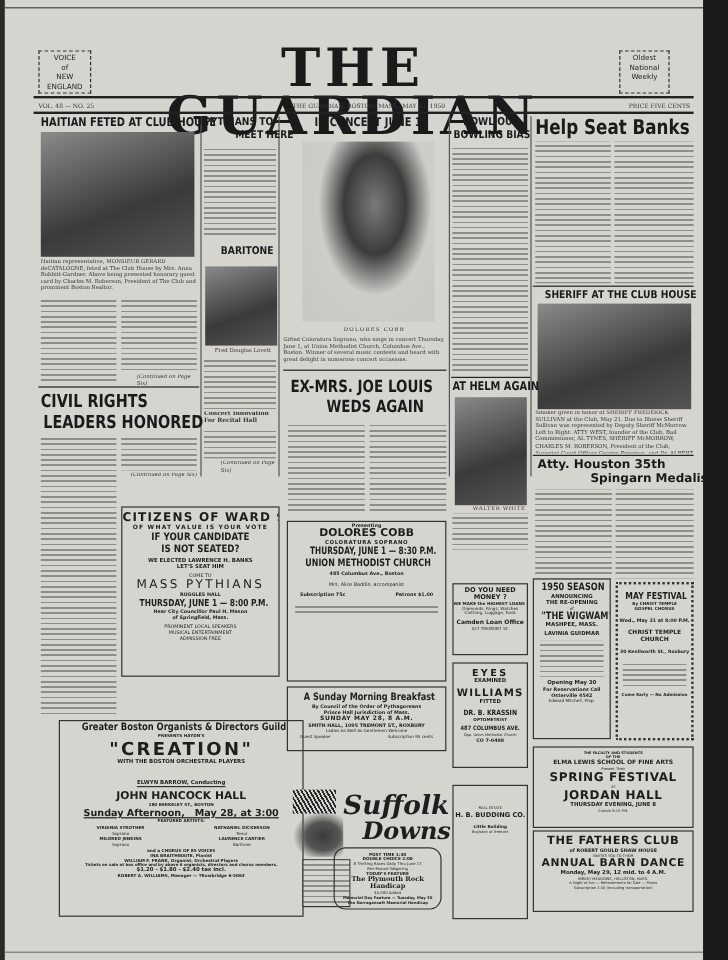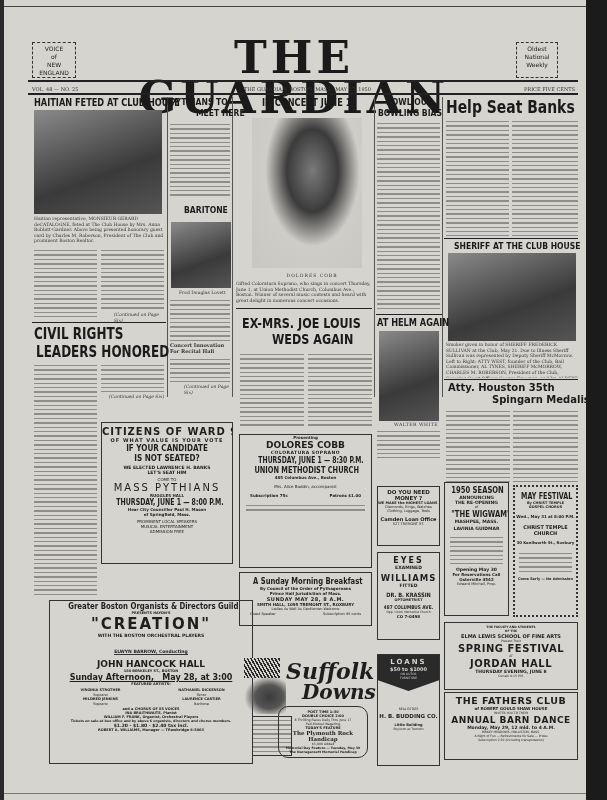--- a/index.html
+++ b/index.html
@@ -257,26 +257,20 @@
       <span class="l" style="font-size:3.2px;display:block;">Pari-Mutuel Wagering</span>
       <span class="l" style="font-size:3.5px;font-weight:bold;display:block;">TODAY'S FEATURE</span>
       <span class="l" style="font-size:5.5px;font-weight:bold;display:block;font-family:'DejaVu Serif',serif;">The Plymouth Rock Handicap</span>
       <span class="l" style="font-size:3.2px;display:block;">$5,000 Added</span>
       <span class="l" style="font-size:3.2px;font-weight:bold;display:block;">Memorial Day Feature — Tuesday, May 30</span>
       <span class="l" style="font-size:3.2px;font-weight:bold;display:block;">The Narragansett Memorial Handicap</span>
     </div>
   </div>
 
   <div class="abs" style="left:373px;top:654px;width:63px;height:112px;border:1.5px solid #333;">
-    <div style="background:#2a2a2a;color:#d6d4cf;text-align:center;height:36px;font-family:'DejaVu Sans',sans-serif;clip-path:polygon(0 0,100% 0,100% 70%,50% 100%,0 70%);">
-      <div style="font-size:7px;font-weight:bold;letter-spacing:2px;padding-top:3px;">LOANS</div>
-      <div style="font-size:5px;font-weight:bold;">$50 to $1000</div>
-      <div style="font-size:3px;">ON AUTOS</div>
-      <div style="font-size:3px;">FURNITURE</div>
-    </div>
     <div style="text-align:center;font-family:'DejaVu Sans',sans-serif;margin-top:16px;">
       <div style="font-size:3px;">REAL ESTATE</div>
       <div style="font-size:5.5px;font-weight:bold;margin-top:2px;">H. B. BUDDING CO.</div>
       <div style="font-size:3.5px;font-weight:bold;margin-top:4px;">Little Building</div>
       <div style="font-size:3px;">Boylston at Tremont</div>
     </div>
   </div>
 
   <div class="ad" style="left:440px;top:692px;width:134px;height:68px;">
     <span class="l" style="font-size:9.5px;font-weight:bold;letter-spacing:.5px;margin-top:2px;">THE FATHERS CLUB</span>

